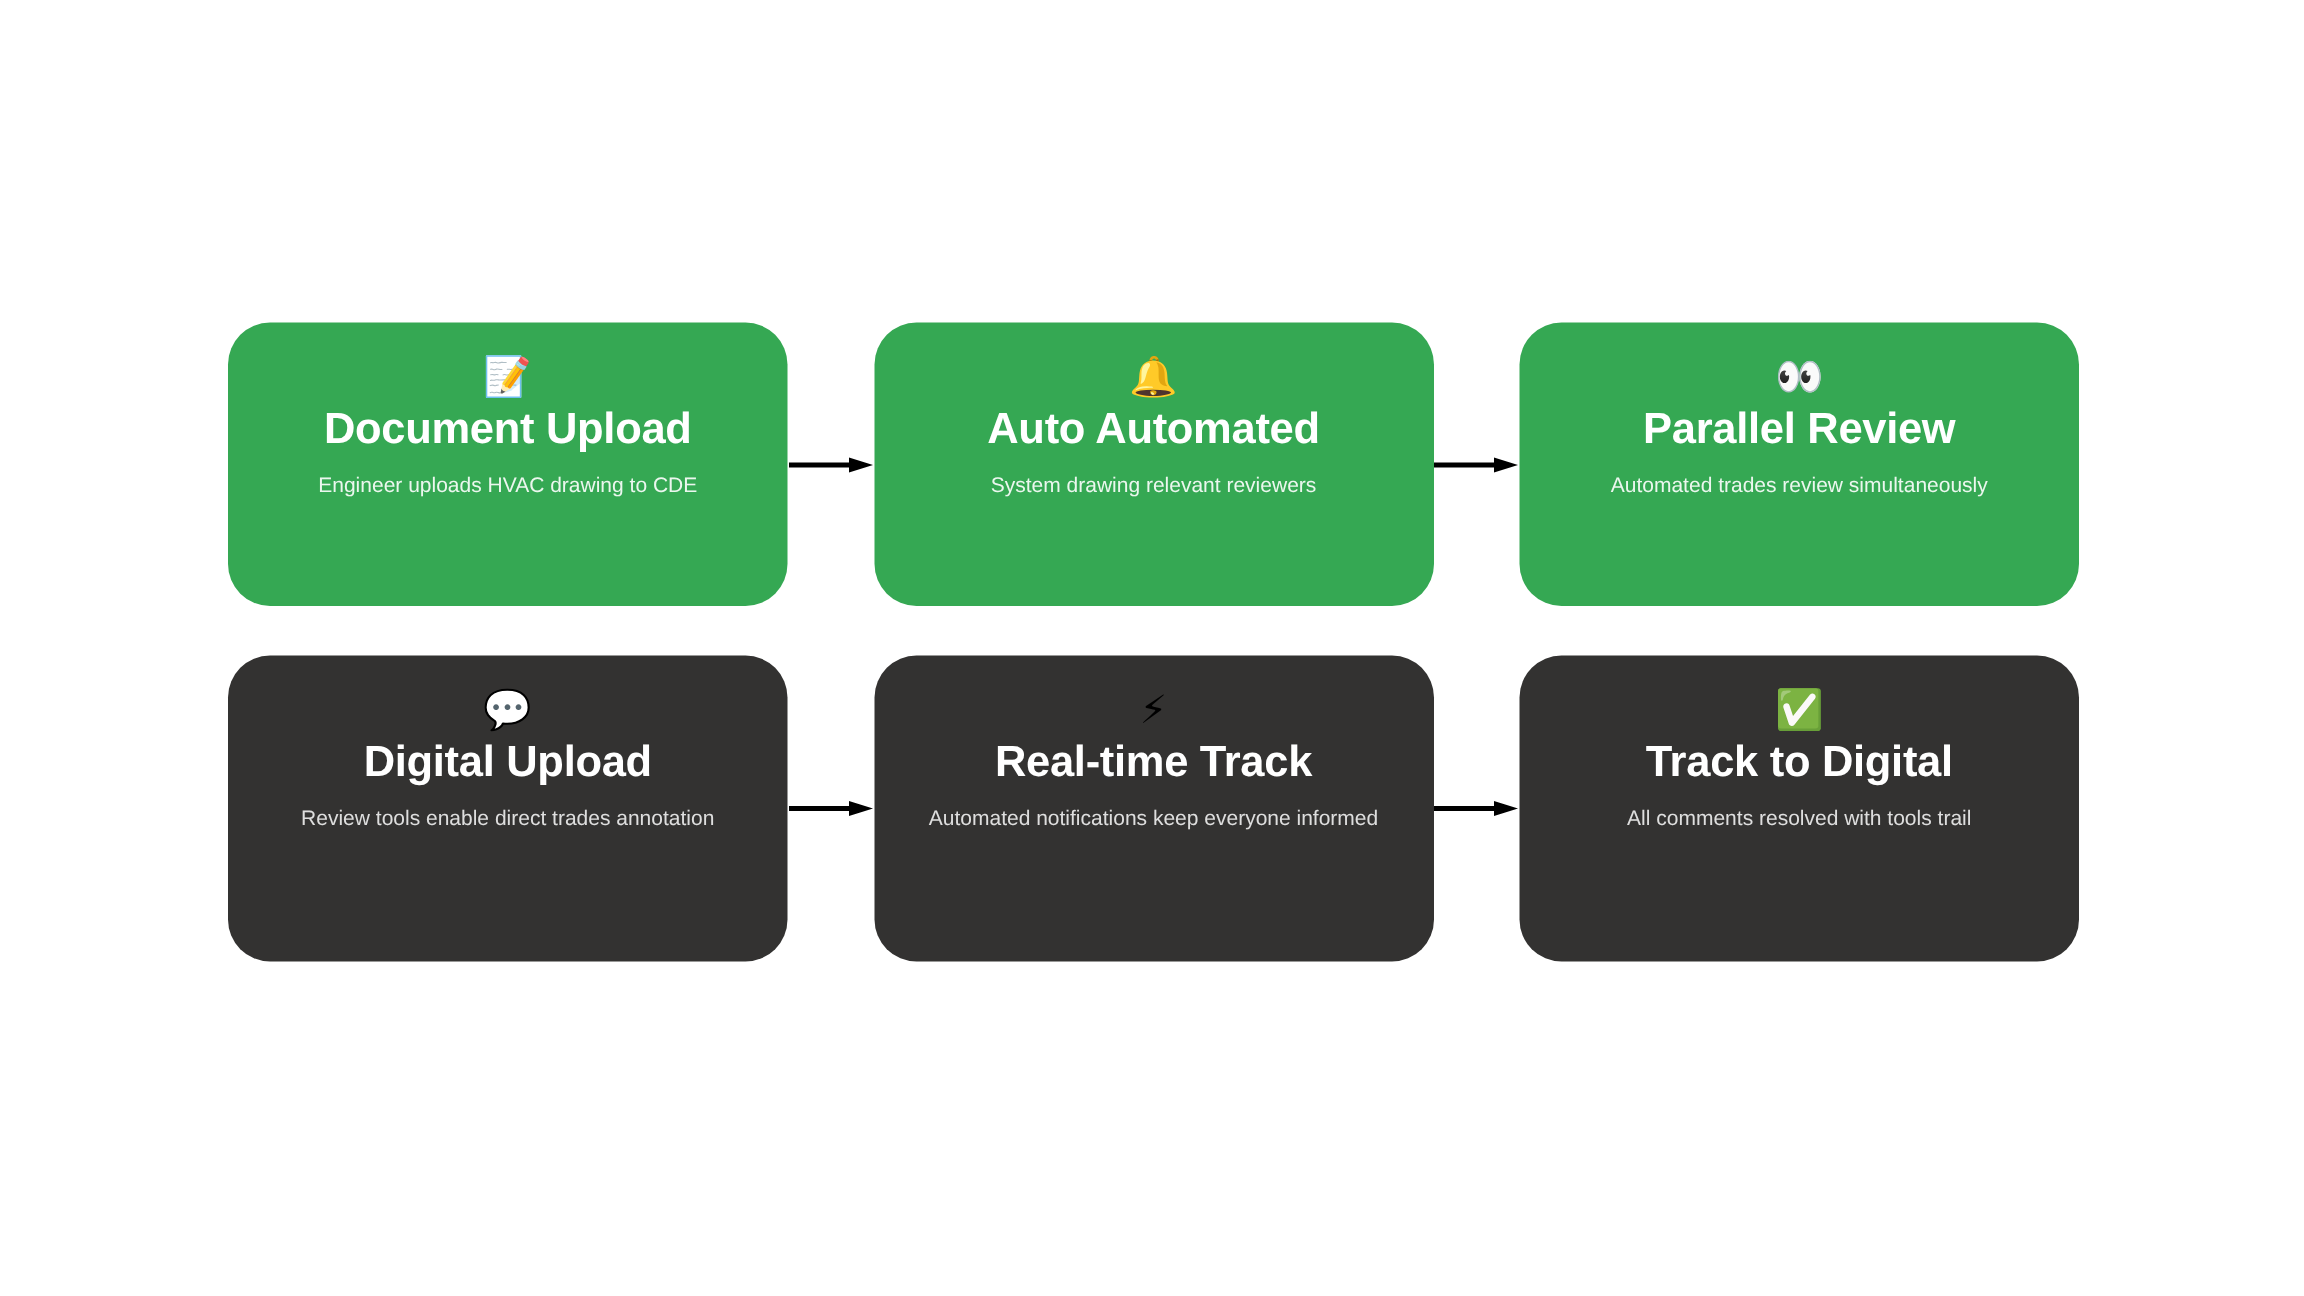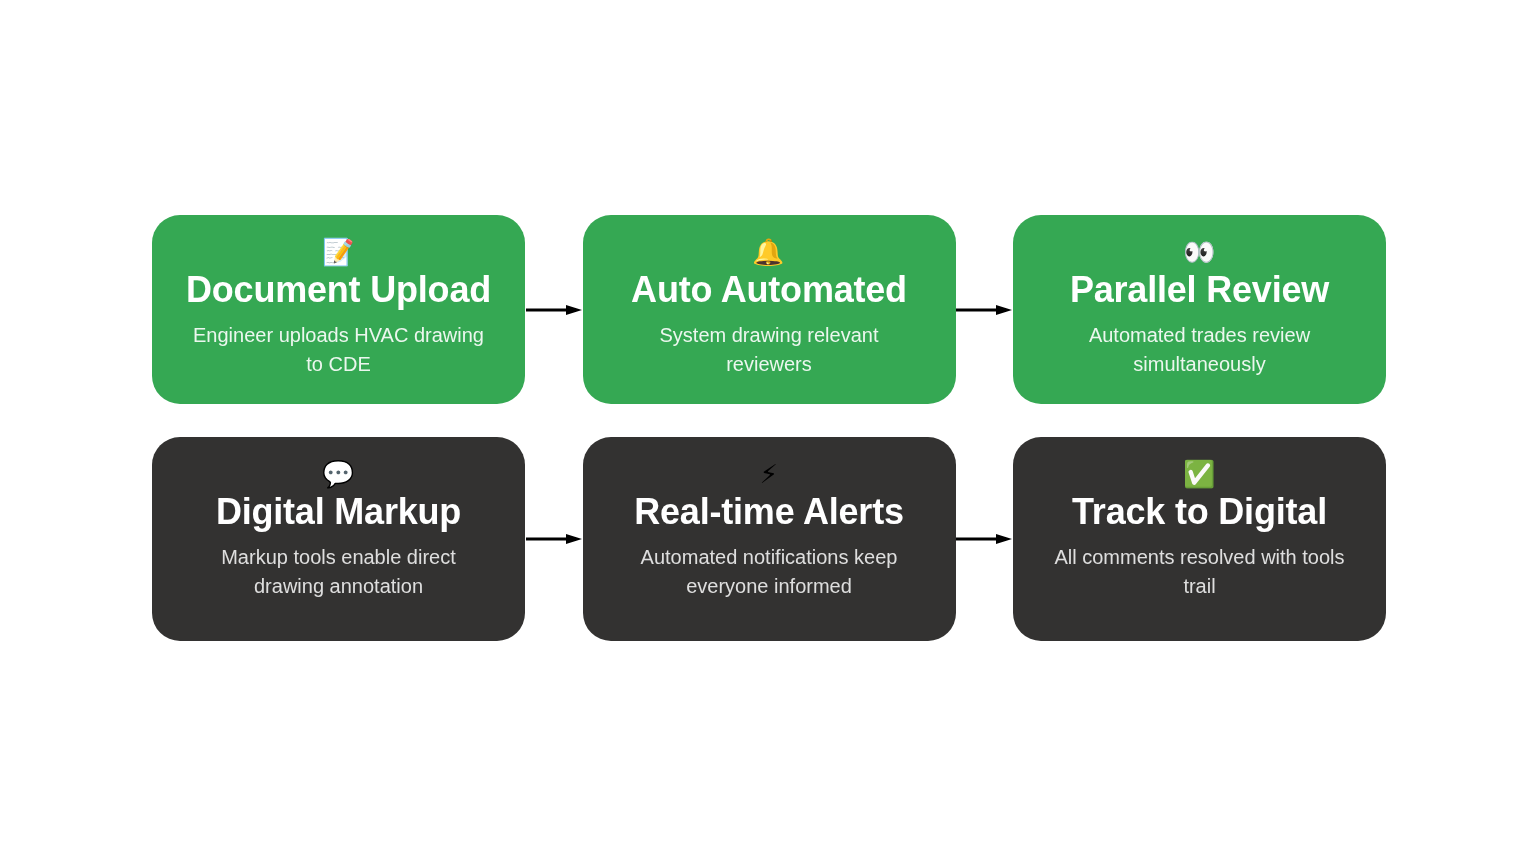--- a/index.html
+++ b/index.html
@@ -26,26 +26,26 @@
   .card.green{background:#35a853;}
   .card.dark{background:#333231;}
 
   .card-icon{
     font-size:26px;line-height:1;
     height:30px;display:flex;align-items:center;justify-content:center;
     margin-bottom:2px;
     font-family:"DejaVu Sans","Liberation Sans",sans-serif;
   }
   .card-title{
-    font-size:36px;font-weight:bold;color:#ffffff;
+    font-size:29px;font-weight:bold;color:#ffffff;
     letter-spacing:-0.2px;line-height:1.18;
     margin:0 0 10px 0;white-space:nowrap;
   }
   .card-desc{
-    font-size:20px;line-height:1.45;
+    font-size:14px;line-height:1.45;
     color:rgba(255,255,255,0.90);
     max-width:300px;font-weight:normal;
   }
   .card.dark .card-desc{color:rgba(255,255,255,0.84);}
 
   .gap{flex:1 1 auto;position:relative;}
 
   .arrow{
     position:absolute;top:50%;left:50%;
     transform:translate(-50%,-50%);
@@ -93,35 +93,35 @@
       <div class="card-title">Parallel Review</div>
       <div class="card-desc">Automated trades review simultaneously</div>
     </div>
 
   </div>
 
   <div class="row" id="row-1">
 
     <div class="card dark">
       <div class="card-icon">💬</div>
-      <div class="card-title">Digital Markup</div>
-      <div class="card-desc">Markup tools enable direct drawing annotation</div>
+      <div class="card-title">Digital Upload</div>
+      <div class="card-desc">Review tools enable direct trades annotation</div>
     </div>
 
     <div class="gap">
       <span class="arrow">
         <svg viewBox="0 0 56 16" xmlns="http://www.w3.org/2000/svg">
           <path d="M0 6.4 H40 V3 L56 8 L40 13 V9.6 H0 Z" fill="#000000"></path>
         </svg>
       </span>
     </div>
 
     <div class="card dark">
       <div class="card-icon">⚡</div>
-      <div class="card-title">Real-time Alerts</div>
+      <div class="card-title">Real-time Track</div>
       <div class="card-desc">Automated notifications keep everyone informed</div>
     </div>
 
     <div class="gap">
       <span class="arrow">
         <svg viewBox="0 0 56 16" xmlns="http://www.w3.org/2000/svg">
           <path d="M0 6.4 H40 V3 L56 8 L40 13 V9.6 H0 Z" fill="#000000"></path>
         </svg>
       </span>
     </div>

